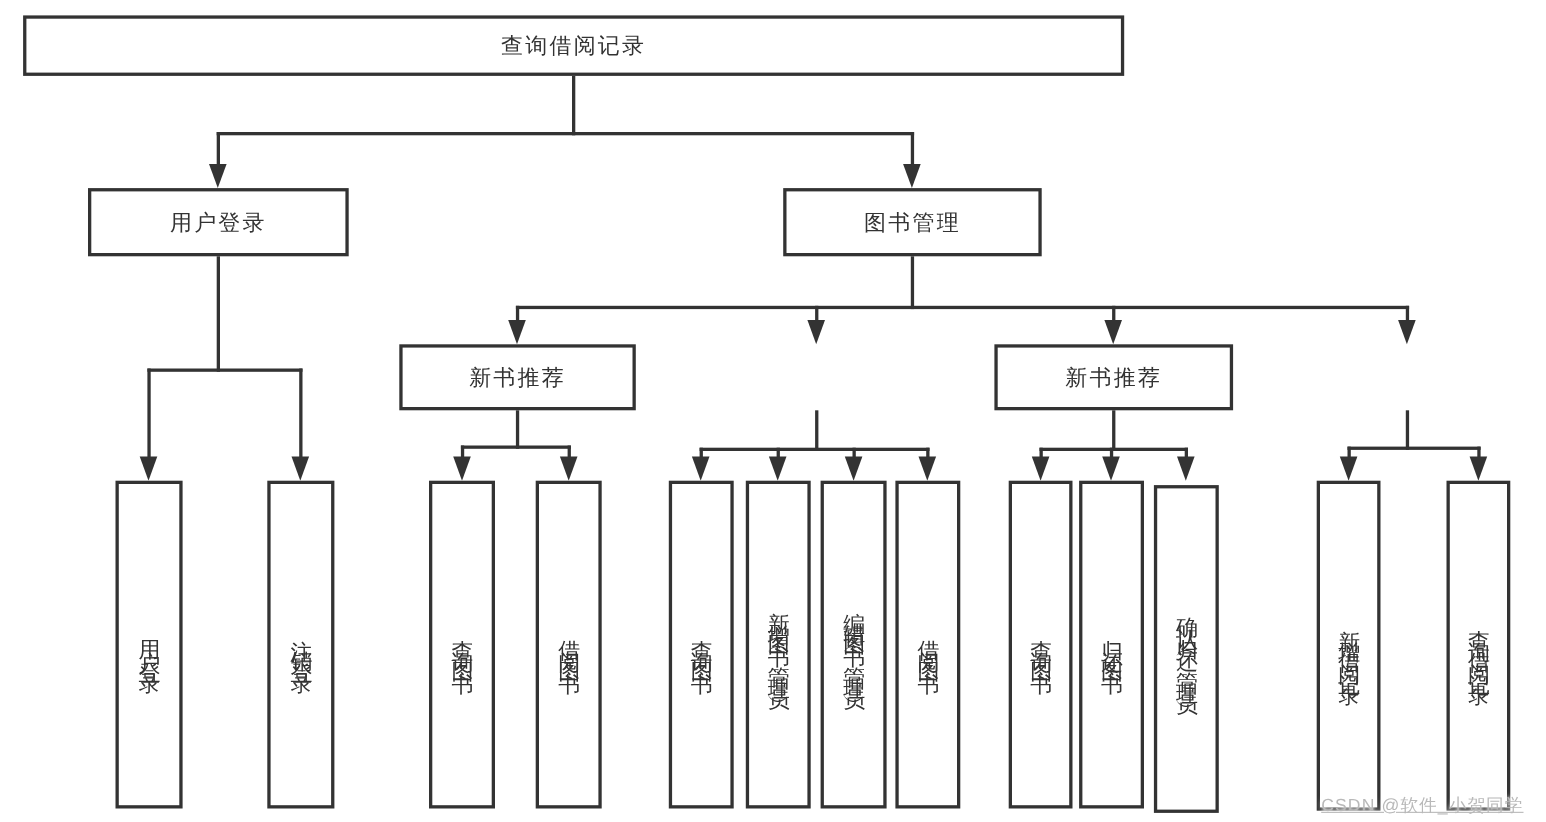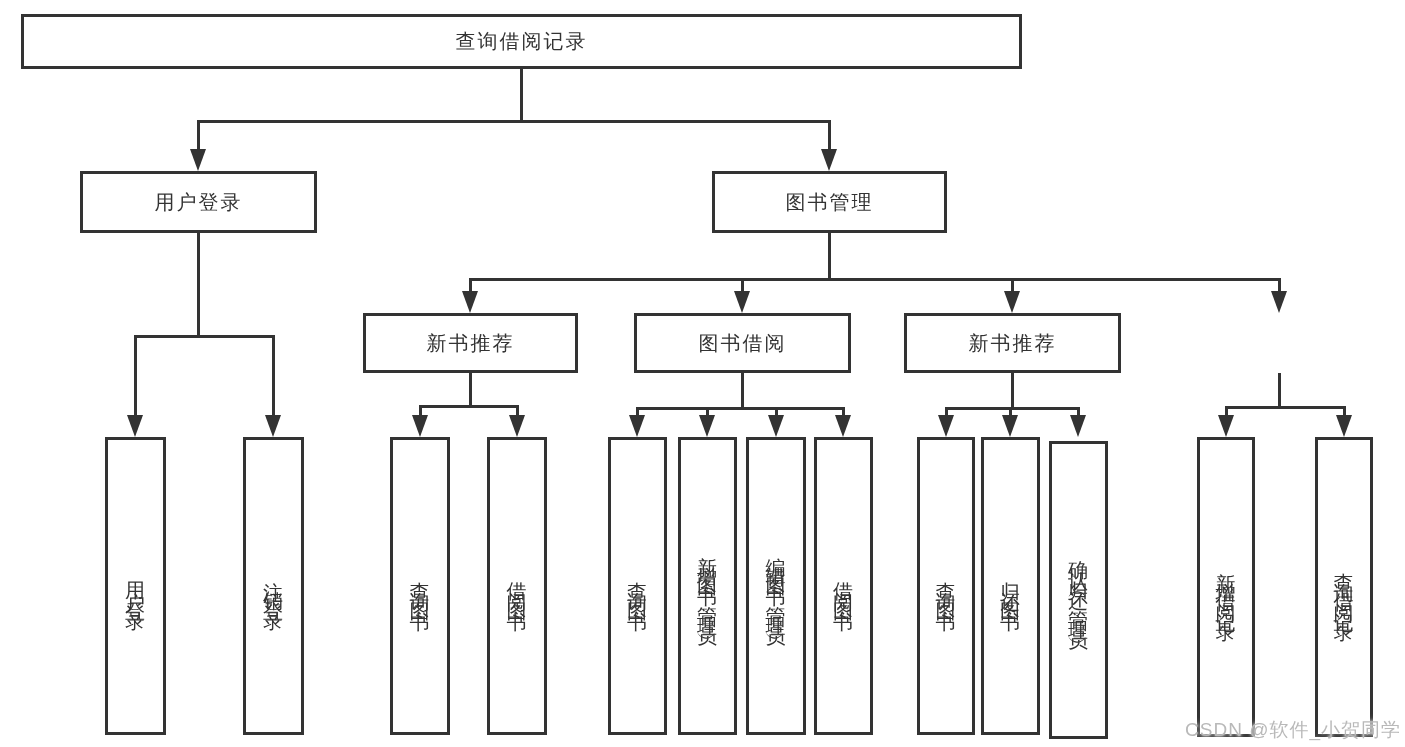--- a/index.html
+++ b/index.html
@@ -39,27 +39,28 @@
   .arrow {
     position: absolute;
     width: 0;
     height: 0;
     border-left: 8px solid transparent;
     border-right: 8px solid transparent;
     border-top: 22px solid #333333;
   }
   .watermark {
     position: absolute;
-    right: 4px;
+    right: 20px;
     bottom: 4px;
-    font-size: 19px;
+    font-size: 16px;
     color: #b9b9b9;
     text-shadow: 0 0 3px #ffffff, 0 0 6px #ffffff;
     z-index: 10;
     letter-spacing: 1px;
+    text-decoration: underline;
   }
 </style>
 </head>
 <body>
 
 <div class="canvas">
 
   <div class="node" style="left:21px; top:14px; width:1001px; height:55px;">
     <span>查询借阅记录</span>
   </div>
@@ -91,23 +92,20 @@
   <div class="arrow" style="left:462px; top:291px;"></div>
   <div class="line" style="left:741px; top:278px; width:3px; height:16px;"></div>
   <div class="arrow" style="left:734px; top:291px;"></div>
   <div class="line" style="left:1011px; top:278px; width:3px; height:16px;"></div>
   <div class="arrow" style="left:1004px; top:291px;"></div>
   <div class="line" style="left:1278px; top:278px; width:3px; height:16px;"></div>
   <div class="arrow" style="left:1271px; top:291px;"></div>
 
   <div class="node" style="left:363px; top:313px; width:215px; height:60px;">
     <span>新书推荐</span>
-  </div>
-  <div class="node" style="left:634px; top:313px; width:217px; height:60px;">
-    <span>图书借阅</span>
   </div>
   <div class="node" style="left:904px; top:313px; width:217px; height:60px;">
     <span>新书推荐</span>
   </div>
 
   <div class="line" style="left:469px; top:373px; width:3px; height:35px;"></div>
   <div class="line" style="left:419px; top:405px; width:100px; height:3px;"></div>
   <div class="line" style="left:419px; top:405px; width:3px; height:13px;"></div>
   <div class="arrow" style="left:412px; top:415px;"></div>
   <div class="line" style="left:516px; top:405px; width:3px; height:13px;"></div>

